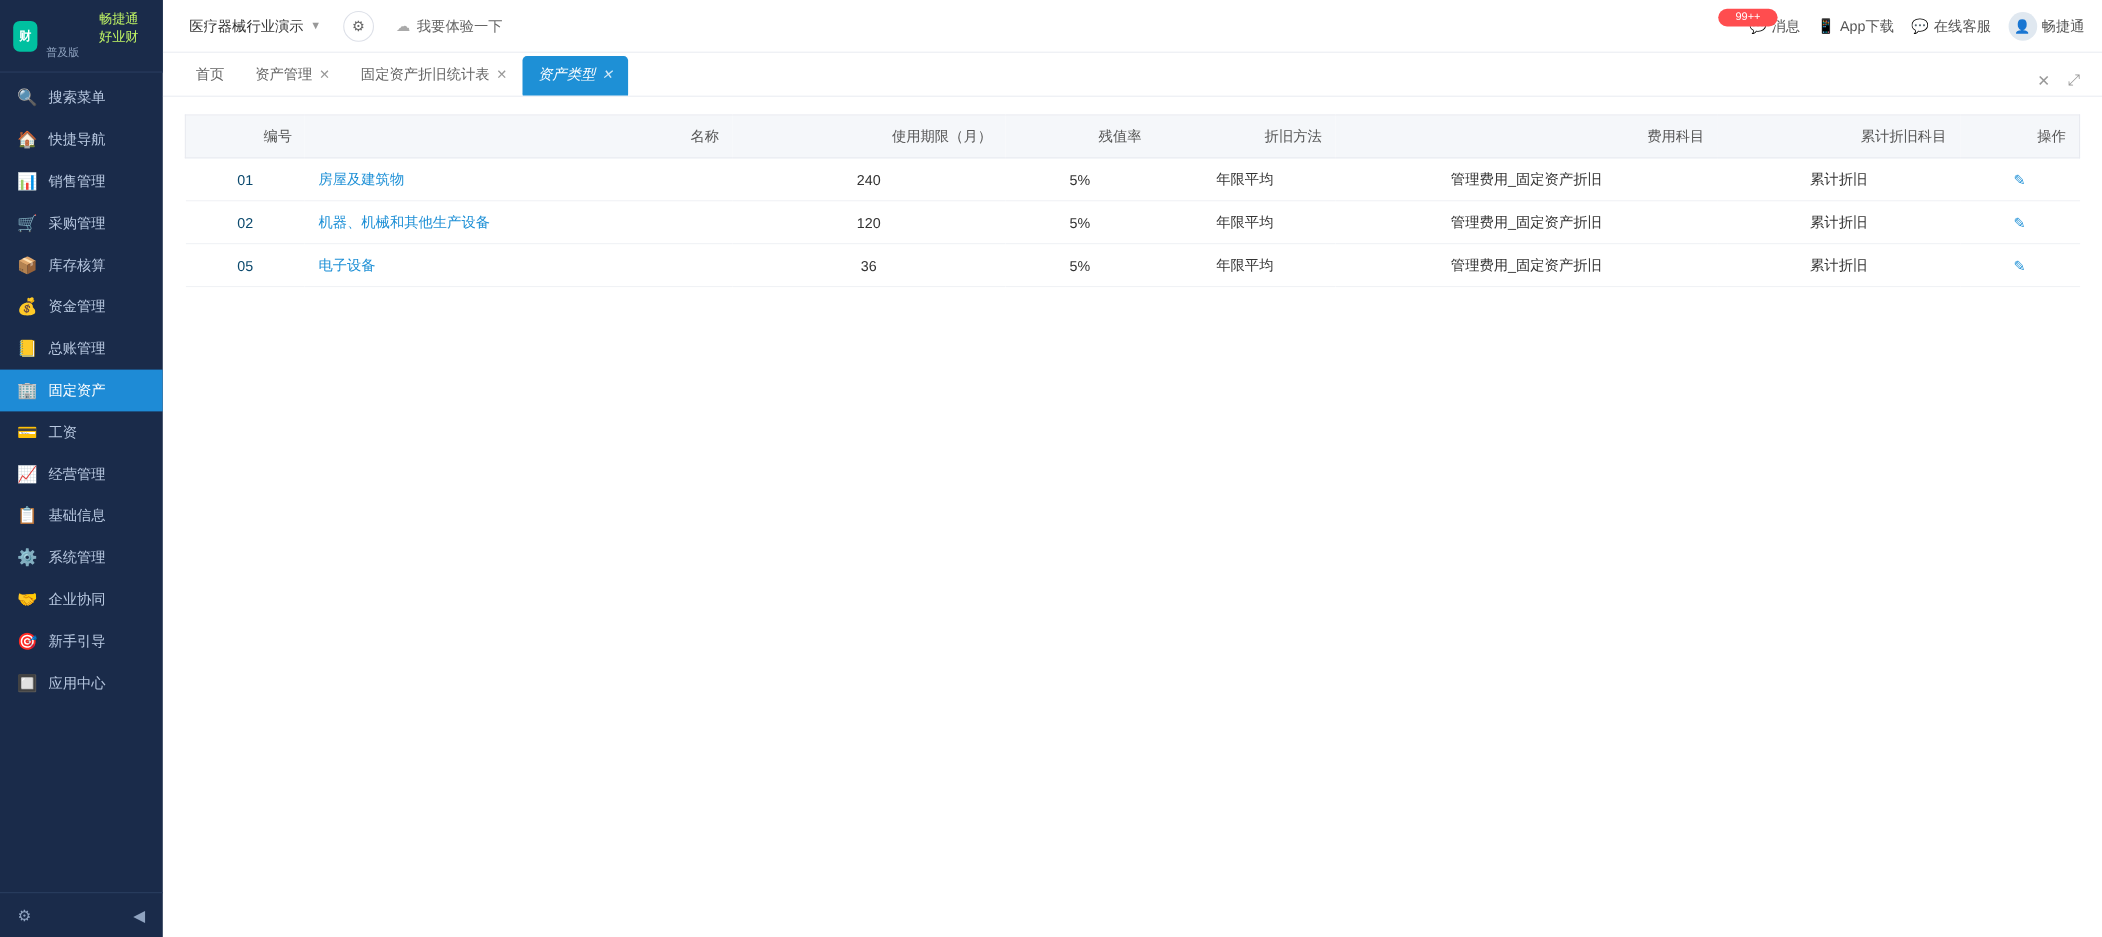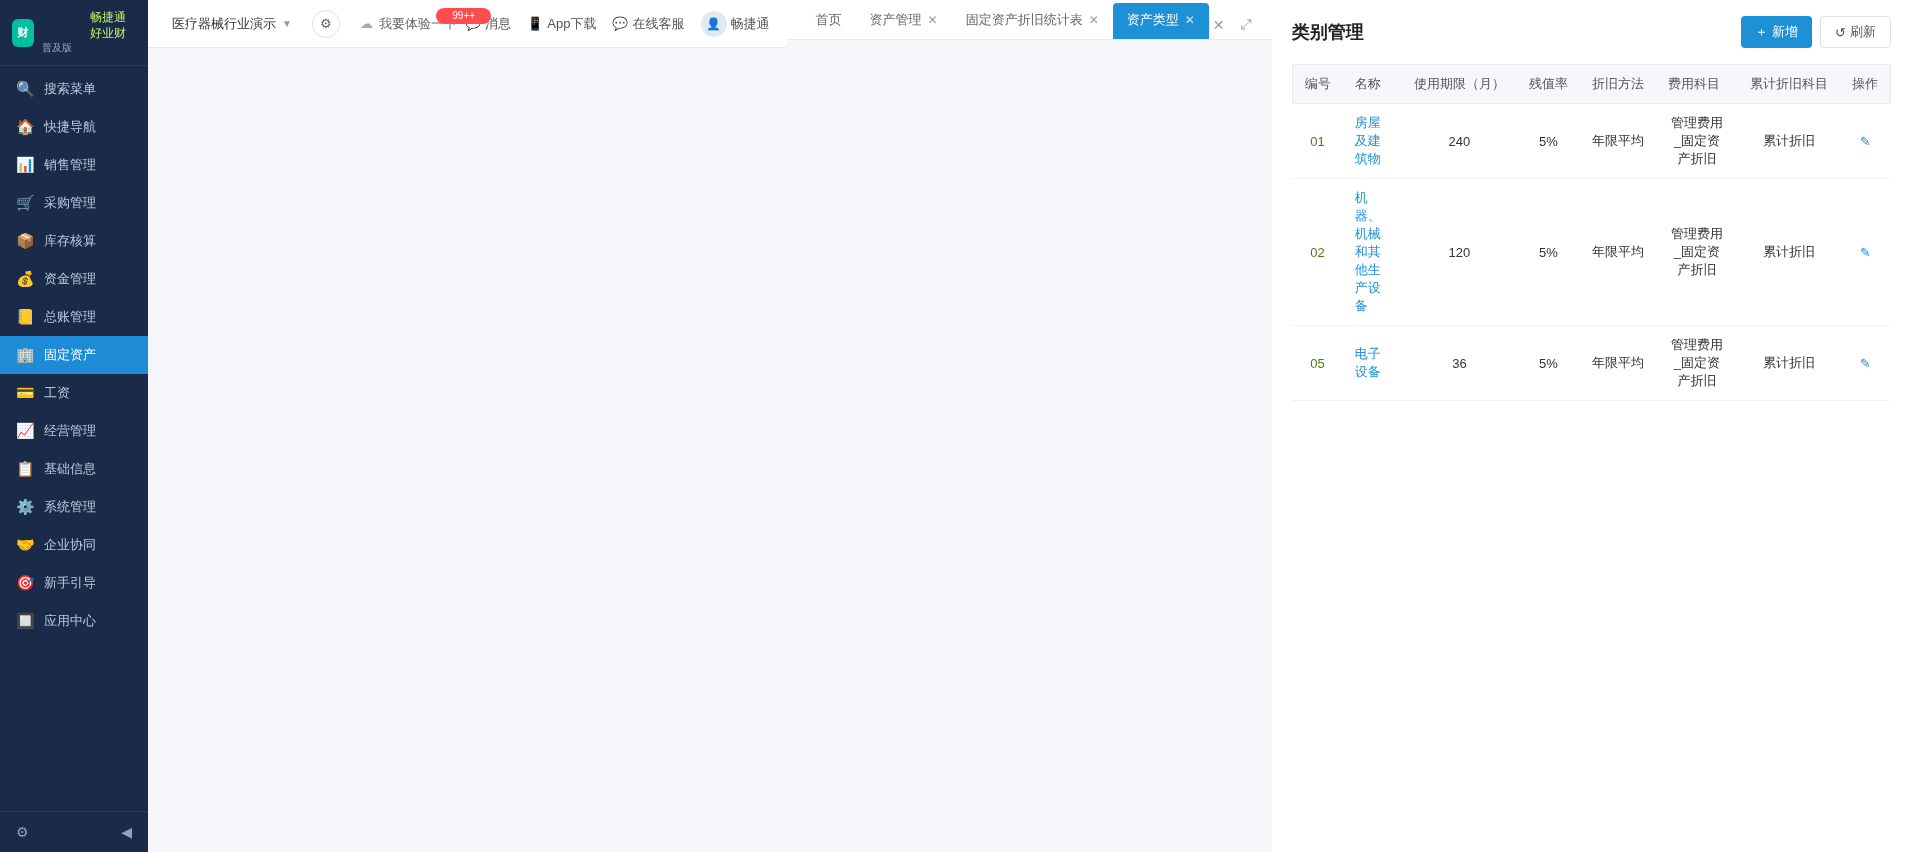--- a/index.html
+++ b/index.html
@@ -54,21 +54,21 @@
     .sidebar-footer {
       border-top: 1px solid #2a3d5f;
       padding: 8px 12px;
       display: flex;
       align-items: center;
       justify-content: space-between;
     }
     .sidebar-footer-btn { color: #8fa3c0; cursor: pointer; font-size: 14px; padding: 4px; }
 
     
-    .main { flex: 1; display: flex; overflow: hidden; }
+    .main { flex: 1; display: flex; flex-direction: column; overflow: hidden; }
 
     
     .topbar {
       background: #fff;
       border-bottom: 1px solid #e8eaf0;
       padding: 0 16px;
       height: 48px;
       display: flex;
       align-items: center;
       justify-content: space-between;
@@ -128,21 +128,21 @@
       gap: 0;
     }
     .tab-item {
       display: flex; align-items: center; gap: 6px;
       padding: 8px 14px;
       font-size: 13px; color: #666;
       cursor: pointer;
       border-bottom: 2px solid transparent;
       white-space: nowrap;
     }
-    .tab-item.active { color: #fff; background: #1e90d6; border-radius: 4px 4px 0 0; border-bottom: 2px solid #1e90d6; }
+    .tab-item.active { color: #fff; background: #1e90d6; border-radius: 4px 4px 0 0; border-bottom: 2px solid #1e90d6; font-style: italic; }
     .tab-item .tab-close { color: #999; font-size: 12px; cursor: pointer; }
     .tab-item.active .tab-close { color: rgba(255,255,255,0.8); }
 
     
     .window-controls {
       margin-left: auto;
       display: flex; align-items: center; gap: 8px; padding-bottom: 4px;
     }
     .win-btn { color: #999; cursor: pointer; font-size: 14px; padding: 2px 4px; }
 
@@ -182,35 +182,35 @@
       display: flex; align-items: center; gap: 4px;
     }
 
     
     .data-table { width: 100%; border-collapse: collapse; font-size: 13px; }
     .data-table th {
       background: #f5f7fa;
       color: #555;
       font-weight: 500;
       padding: 10px 12px;
-      text-align: left;
+      text-align: right;
       border-bottom: 1px solid #e8eaf0;
       border-top: 1px solid #e8eaf0;
       white-space: nowrap;
     }
     .data-table th:first-child { border-left: 1px solid #e8eaf0; }
     .data-table th:last-child { border-right: 1px solid #e8eaf0; }
     .data-table td {
       padding: 10px 12px;
       border-bottom: 1px solid #f0f2f5;
       text-align: center;
       color: #333;
     }
     .data-table td.name-cell { text-align: left; color: #1e90d6; }
-    .data-table td.code-cell { color: #4d7c0f; }
+    .data-table td.code-cell { color: #0c4a6e; }
     .edit-icon { color: #1e90d6; cursor: pointer; font-size: 13px; }
     .cumul-deprec { color: #1e90d6; }
   </style>
 </head>
 <body>
 
 <div class="sidebar">
   <div class="sidebar-logo">
     <div class="sidebar-logo-icon">
       <span>财</span>
@@ -342,33 +342,20 @@
         <span>资产类型</span>
         <span class="tab-close">✕</span>
       </div>
       <div class="window-controls">
       <span class="win-btn">✕</span>
       <span class="win-btn">⤢</span>
     </div>
   </div>
 
   <div class="content">
-    <div class="page-header">
-      <h1 class="page-title">类别管理</h1>
-      <div class="header-actions">
-        <button class="btn-primary">
-          <span>＋</span>
-          <span>新增</span>
-        </button>
-        <button class="btn-default">
-          <span>↺</span>
-          <span>刷新</span>
-        </button>
-      </div>
-    </div>
 
     <table class="data-table" id="data-table">
       <thead id="table-head">
           <tr>
             <th>编号</th>
             <th>名称</th>
             <th>使用期限（月）</th>
             <th>残值率</th>
             <th>折旧方法</th>
             <th>费用科目</th>

